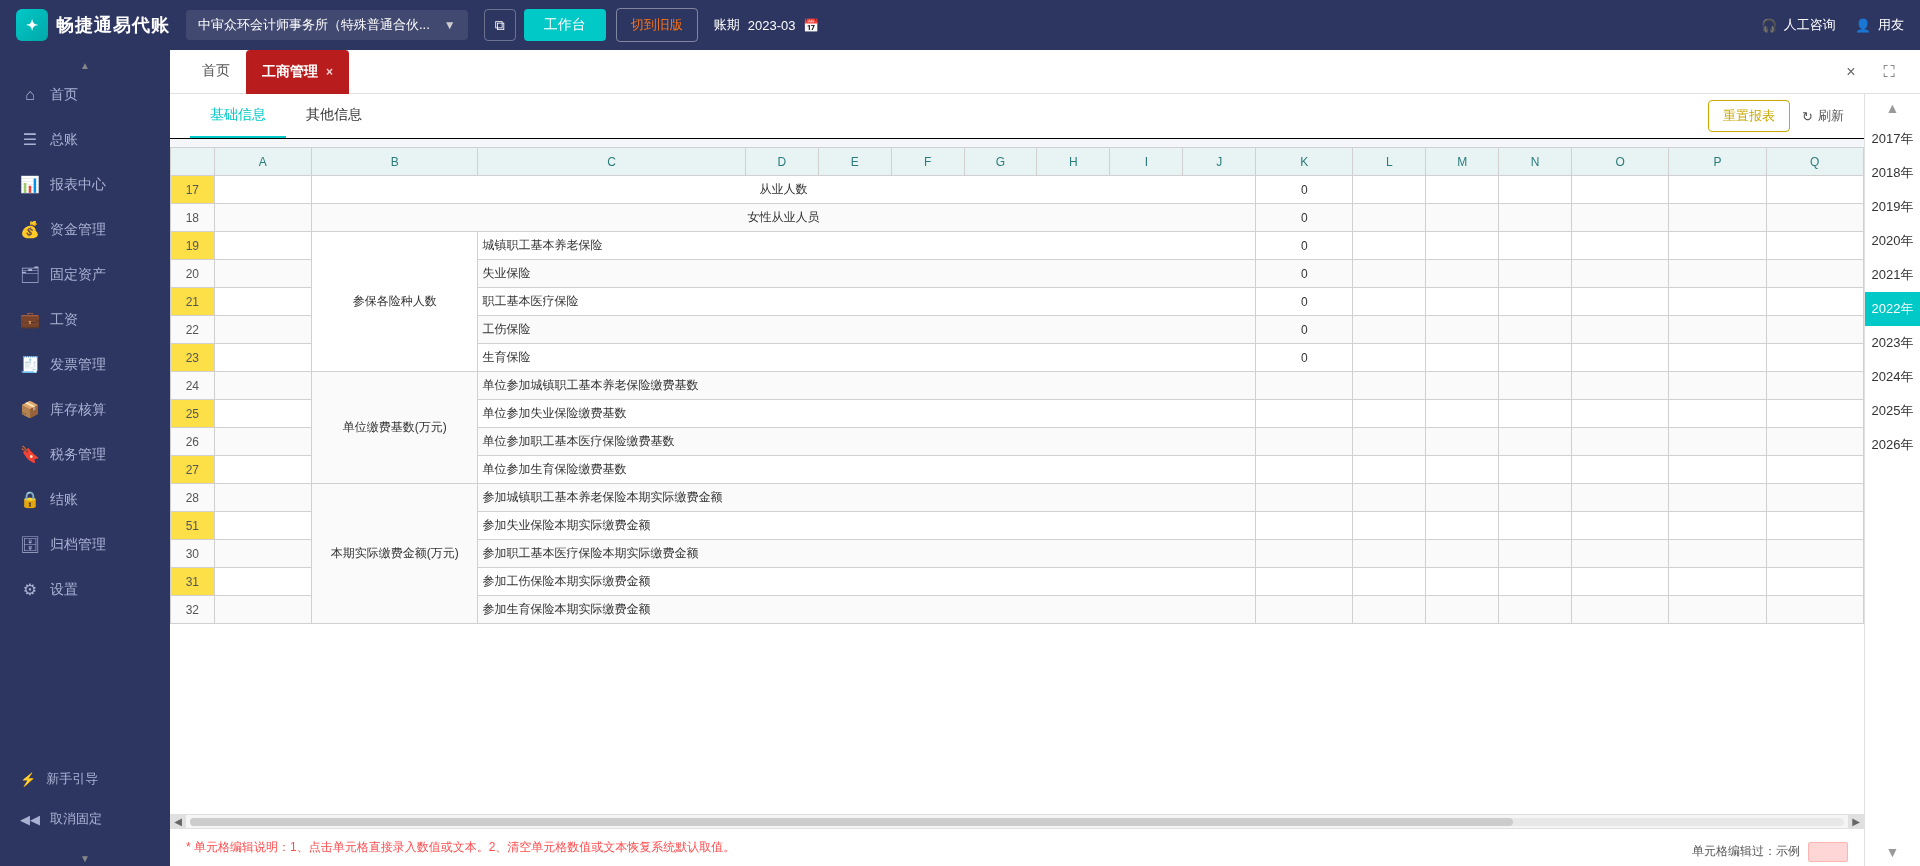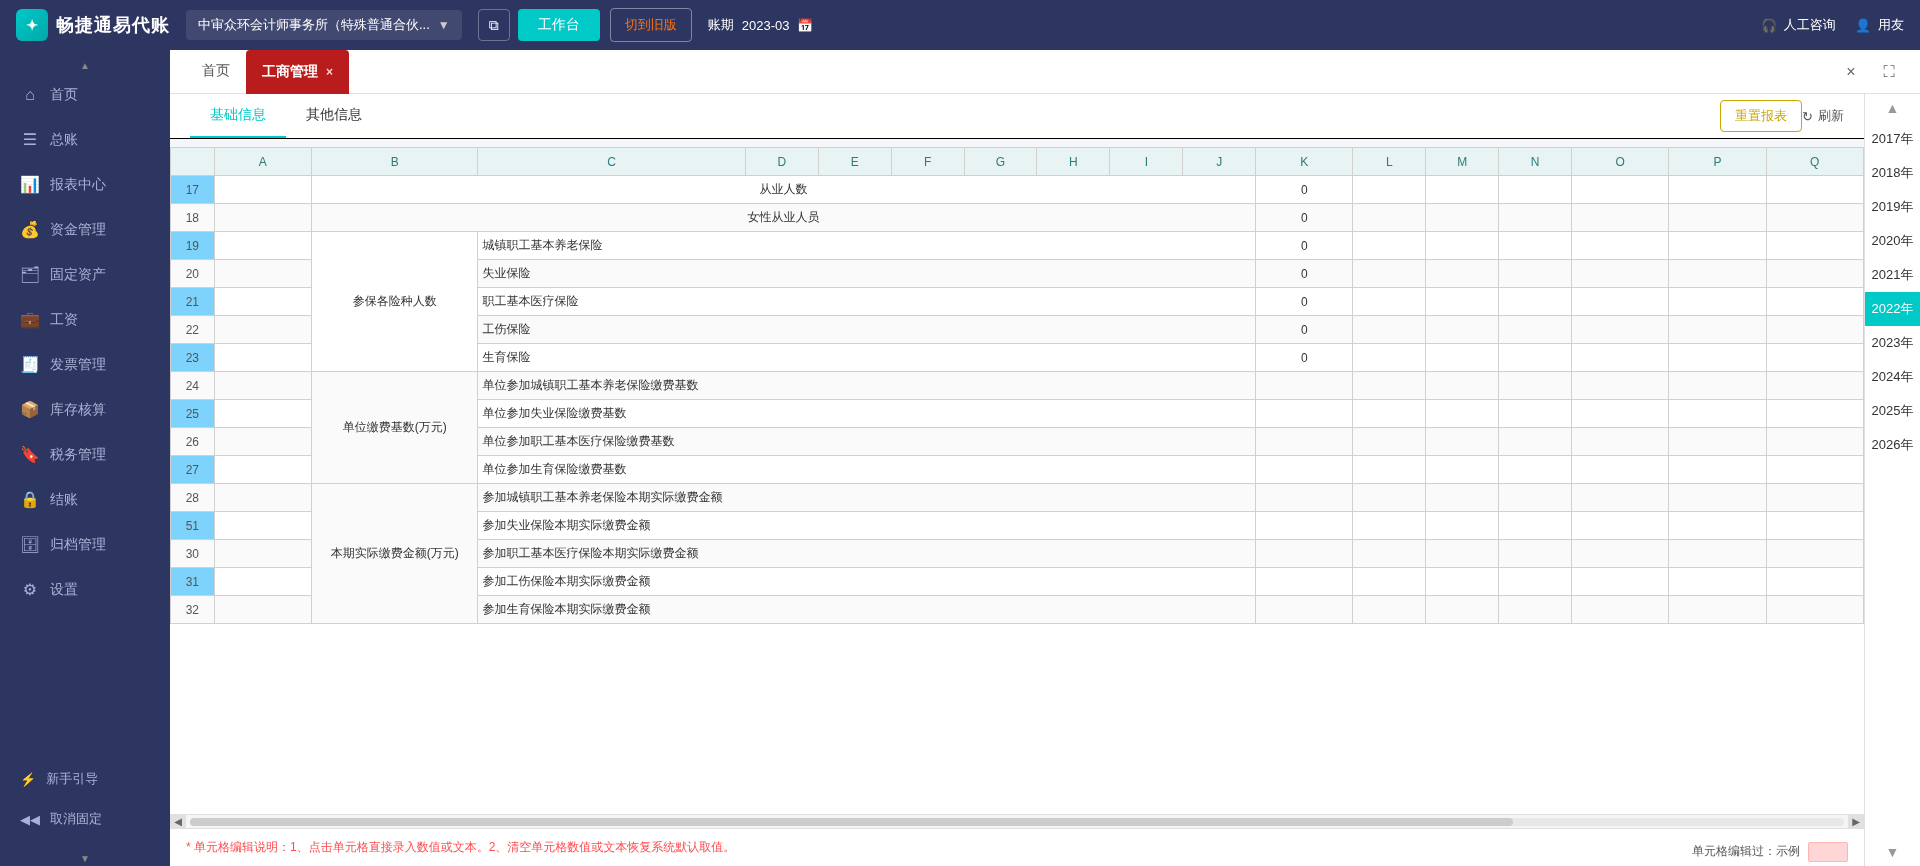--- a/index.html
+++ b/index.html
@@ -35,21 +35,21 @@
       font-size: 14px;
     }
     .company-selector {
       display: flex;
       align-items: center;
       background: rgba(255,255,255,0.1);
       border-radius: 4px;
       padding: 6px 12px;
       color: #fff;
       cursor: pointer;
-      gap: 8px;
+      gap: 14px;
       font-size: 13px;
     }
     .company-selector .dropdown-icon { color: #ccc; font-size: 12px; }
     .header-actions {
       display: flex;
       align-items: center;
       gap: 12px;
       margin-left: 16px;
     }
     .icon-btn {
@@ -230,20 +230,21 @@
       position: relative;
     }
     .sub-tab.active {
       color: #00c9c8;
       border-bottom: 2px solid #00c9c8;
       font-weight: 500;
     }
     .sub-tab-actions {
       display: flex;
       align-items: center;
+      gap: 12px;
     }
     .reset-btn {
       border: 1px solid #c8a800;
       color: #c8a800;
       background: #fff;
       border-radius: 4px;
       padding: 6px 14px;
       cursor: pointer;
       font-size: 13px;
       font-family: inherit;
@@ -296,21 +297,21 @@
       font-weight: 500;
       position: sticky;
       top: 0;
       z-index: 2;
     }
     table.sheet thead th.row-num-header {
       background: #e8f4f4;
       width: 36px;
     }
     table.sheet tbody td.row-num {
-      background: #7dd3fc;
+      background: #fde047;
       text-align: center;
       color: #555;
       font-weight: 400;
     }
     table.sheet tbody td {
       background: #fff;
     }
     table.sheet tbody tr:nth-child(even) td {
       background: #fafafa;
     }

